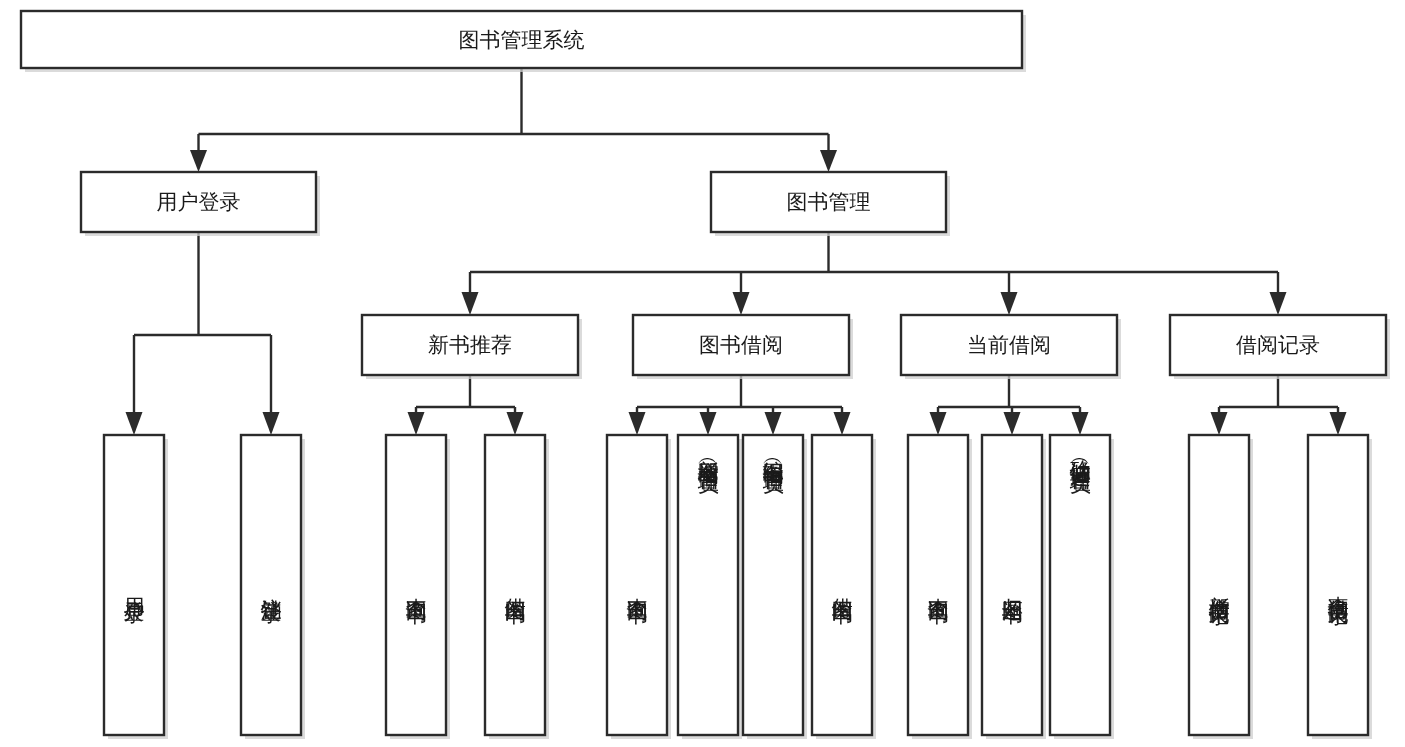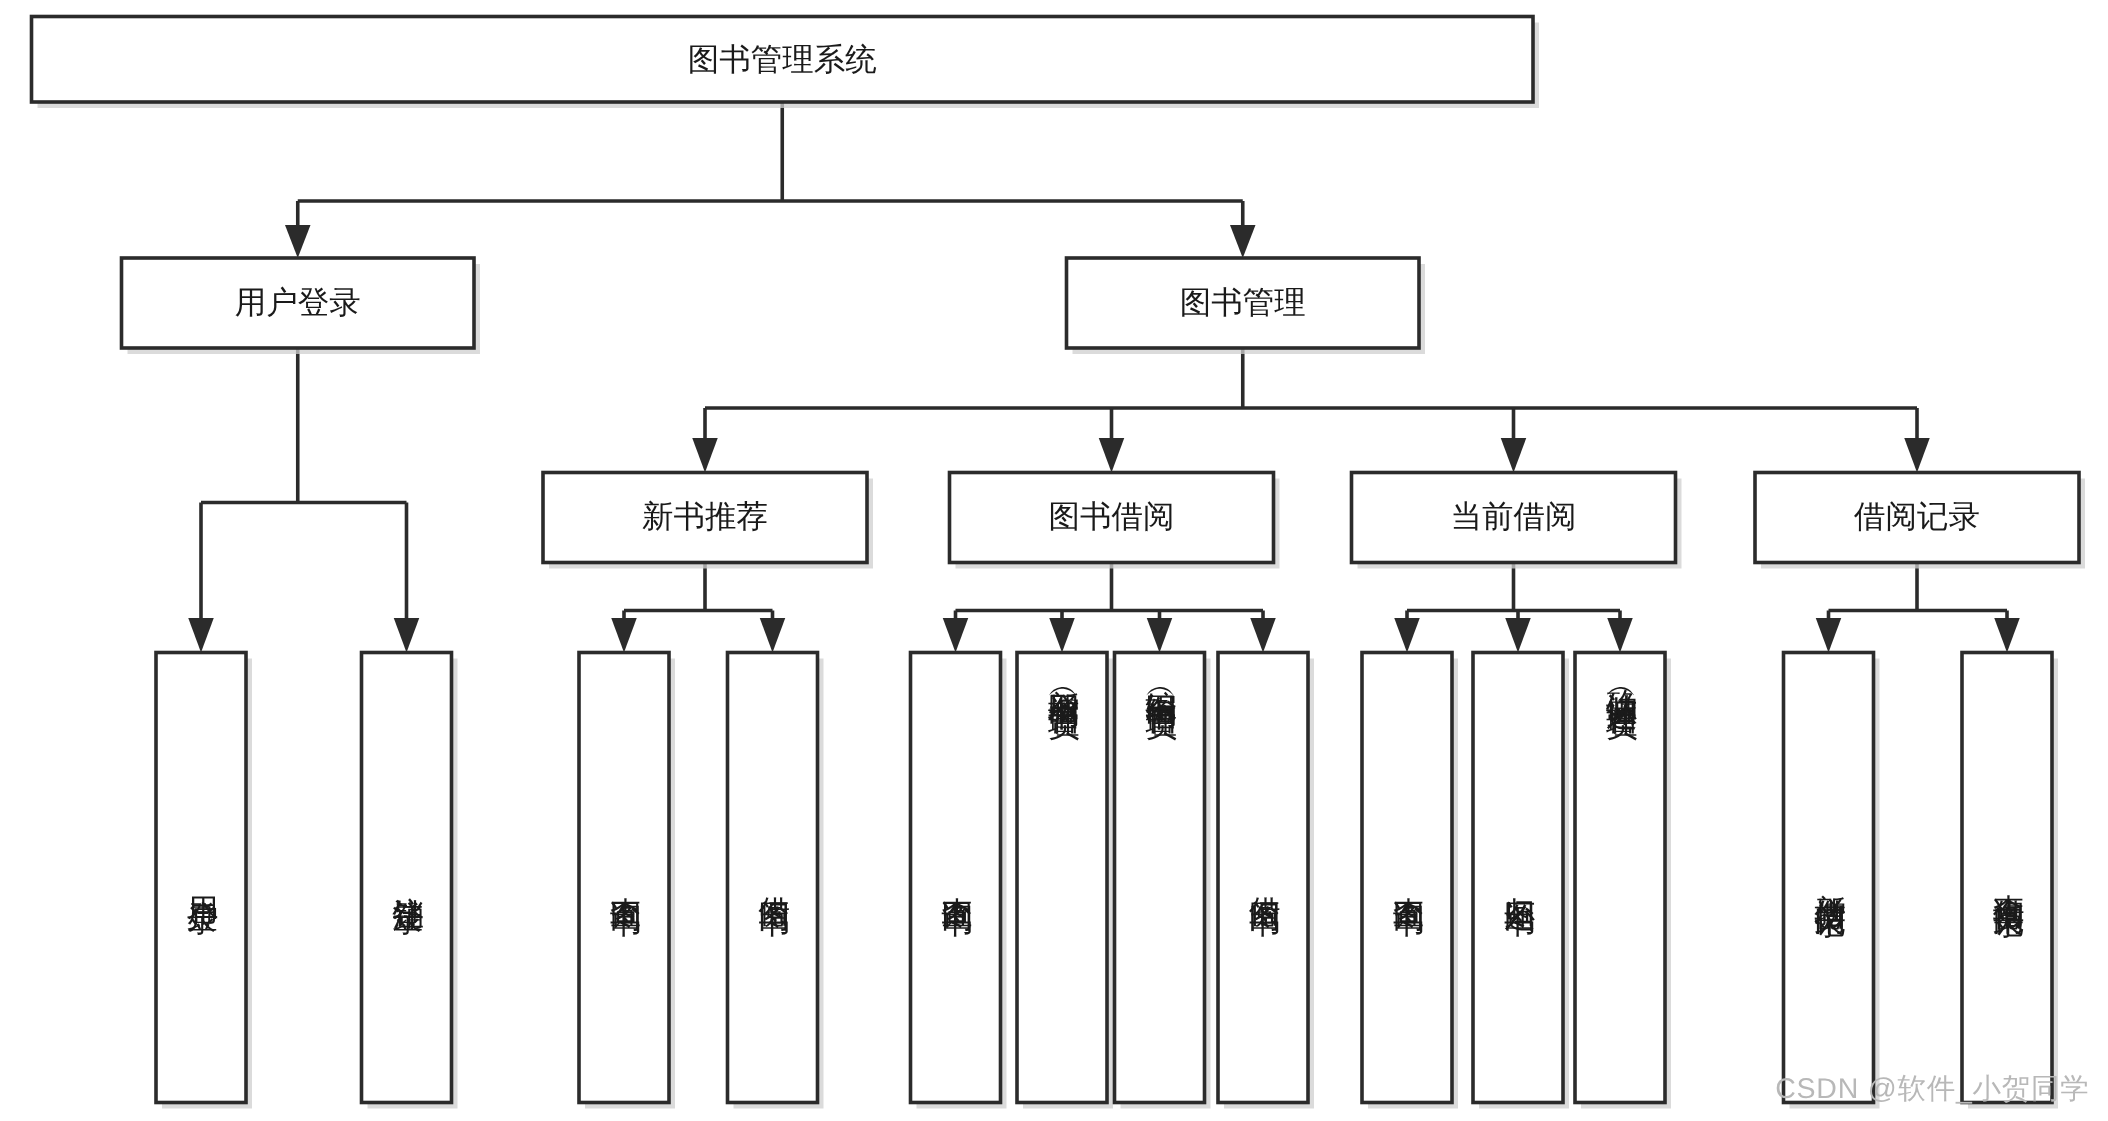--- a/index.html
+++ b/index.html
@@ -241,15 +241,14 @@
   <div class="vert-text-wrap" style="left:1050px; top:435px; width:60px; height:300px; align-items:flex-start;">
     <span class="vert-text" style="margin-top:8px;">确认归还（管理员）</span>
   </div>
   <div class="vert-text-wrap" style="left:1189px; top:435px; width:60px; height:300px;">
     <span class="vert-text">新增借阅记录</span>
   </div>
   <div class="vert-text-wrap" style="left:1308px; top:435px; width:60px; height:300px;">
     <span class="vert-text">查询借阅记录</span>
   </div>
 
-  <div class="watermark">CSDN @软件_小贺同学</div>
 
 </div>
 
 </body></html>

